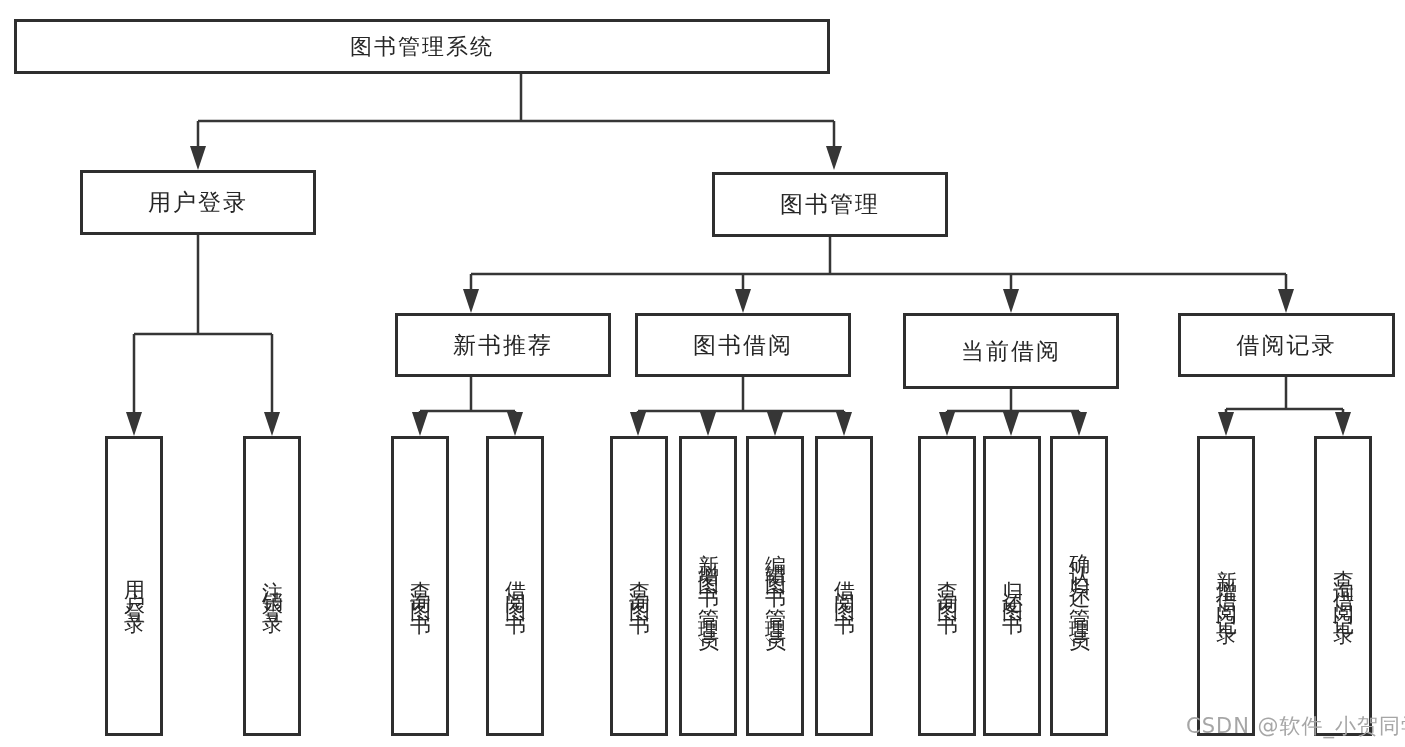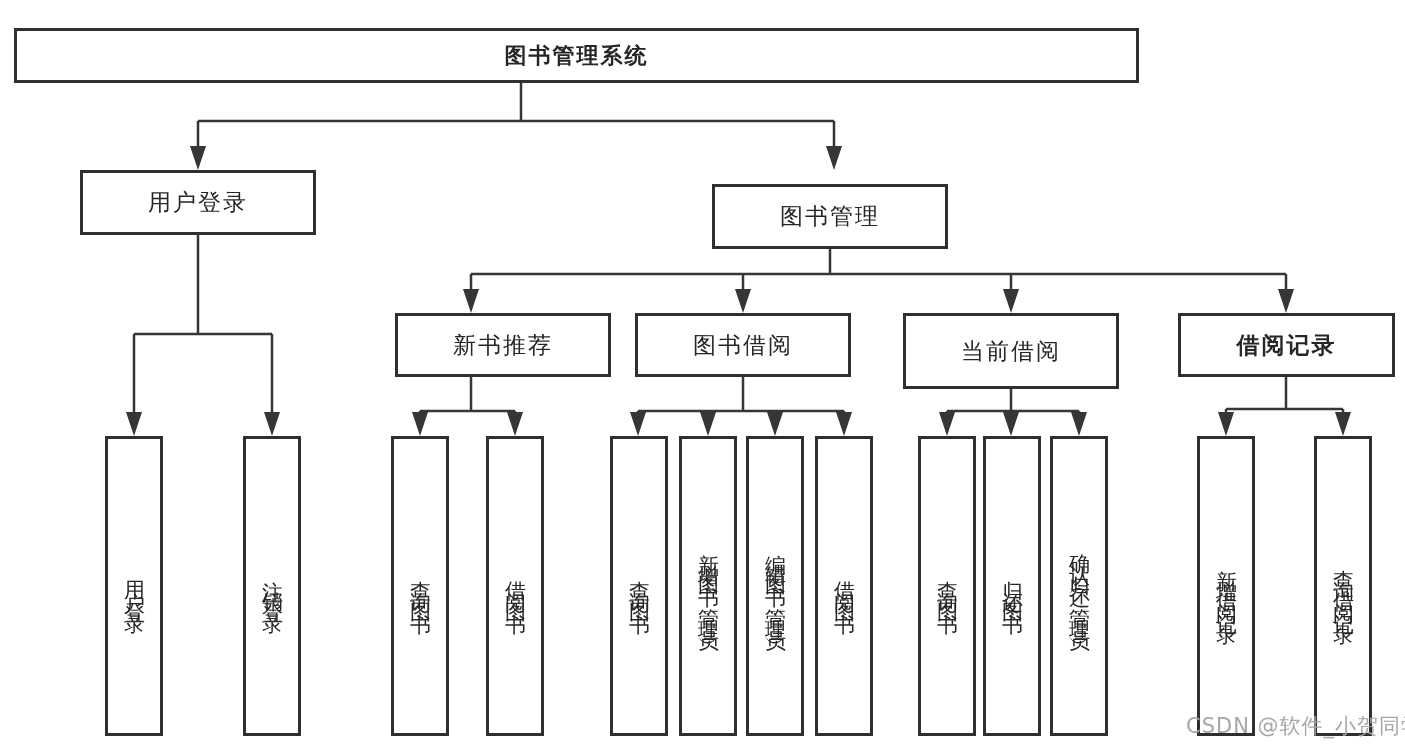--- a/index.html
+++ b/index.html
@@ -99,41 +99,41 @@
       <polygon points="775,436 767,412 783,412"></polygon>
       <polygon points="844,436 836,412 852,412"></polygon>
       <polygon points="947,436 939,412 955,412"></polygon>
       <polygon points="1011,436 1003,412 1019,412"></polygon>
       <polygon points="1079,436 1071,412 1087,412"></polygon>
       <polygon points="1226,436 1218,412 1234,412"></polygon>
       <polygon points="1343,436 1335,412 1351,412"></polygon>
     </g>
   </svg>
 
-  <div class="box" style="left:14px; top:28px; width:1125px; height:55px;font-weight:bold;">
+  <div class="box" style="left:14px; top:19px; width:816px; height:55px;">
     <span class="h-label root-label">图书管理系统</span>
   </div>
 
   <div class="box" style="left:80px; top:170px; width:236px; height:65px;">
     <span class="h-label">用户登录</span>
   </div>
-  <div class="box" style="left:712px; top:184px; width:236px; height:65px;">
+  <div class="box" style="left:712px; top:172px; width:236px; height:65px;">
     <span class="h-label">图书管理</span>
   </div>
 
   <div class="box" style="left:363px; top:313px; width:216px; height:64px;margin-left:32px;">
     <span class="h-label">新书推荐</span>
   </div>
   <div class="box" style="left:635px; top:313px; width:216px; height:64px;font-family:Liberation Mono, monospace;">
     <span class="h-label">图书借阅</span>
   </div>
   <div class="box" style="left:903px; top:313px; width:216px; height:76px;">
     <span class="h-label">当前借阅</span>
   </div>
-  <div class="box" style="left:1178px; top:313px; width:217px; height:64px;font-weight:bold;">
+  <div class="box" style="left:1178px; top:313px; width:217px; height:64px;">
     <span class="h-label">借阅记录</span>
   </div>
 
   <div class="box" style="left:105px; top:436px; width:58px; height:300px;">
     <span class="v-label">用户登录</span>
   </div>
   <div class="box" style="left:243px; top:436px; width:58px; height:300px;">
     <span class="v-label">注销登录</span>
   </div>
 

